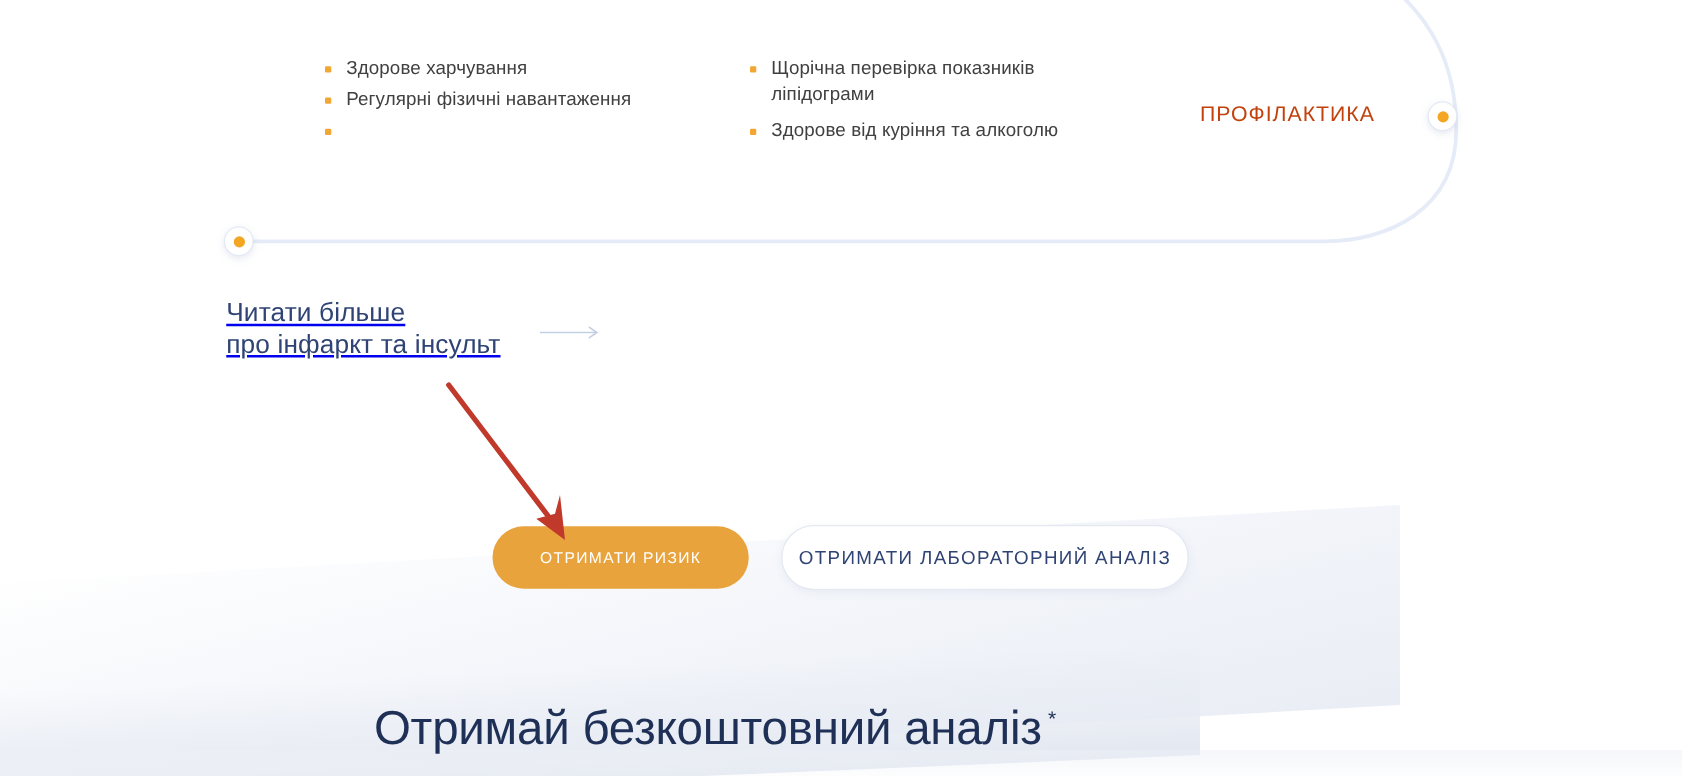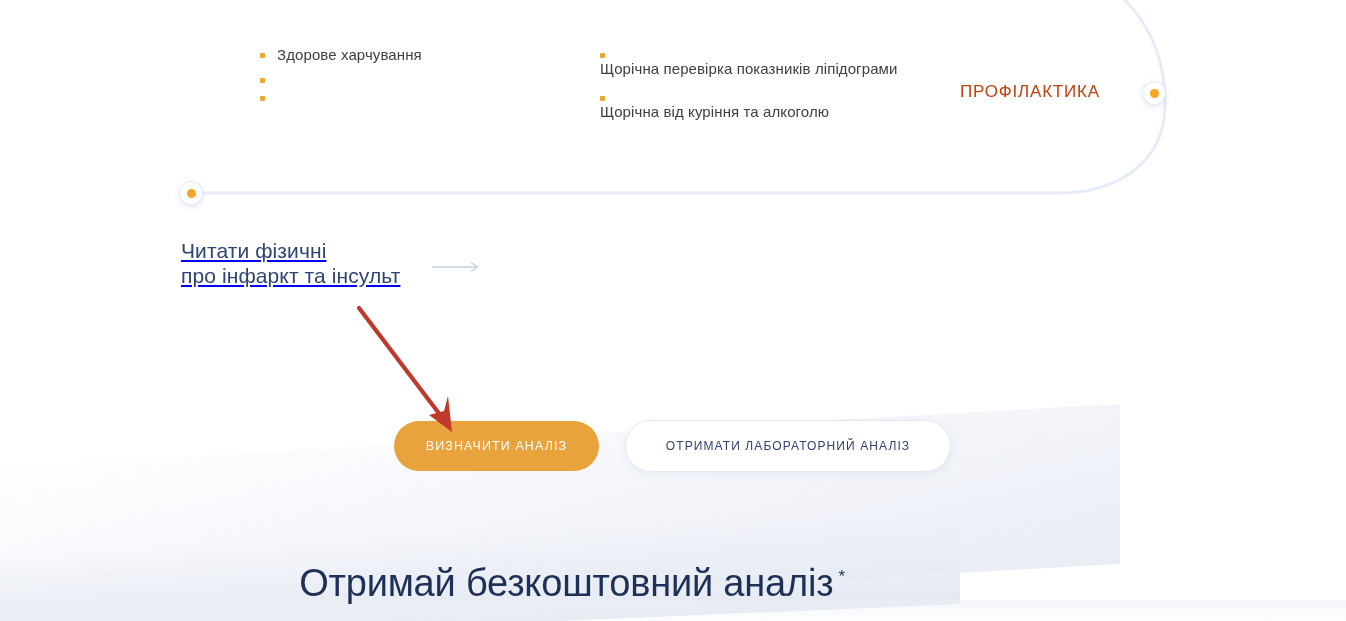--- a/index.html
+++ b/index.html
@@ -119,21 +119,21 @@
     margin-right: 12px;
     border-radius: 1px;
   }
   .bullet-item .bullet-text {
     font-size: 15px;
     line-height: 21px;
     color: #404040;
     font-weight: 400;
     letter-spacing: 0.1px;
   }
-  .bullet-col.col-2 .bullet-item { margin-bottom: 8px; flex-direction: column; }
+  .bullet-col.col-2 .bullet-item { margin-bottom: 8px; }
 
   
   #prevention-label {
     position: absolute;
     left: 960px;
     top: 82px;
     font-size: 17px;
     font-weight: 400;
     color: #c2410c;
     letter-spacing: 0.8px;
@@ -187,21 +187,21 @@
     font-weight: 400;
   }
   #btn-secondary {
     width: 326px;
     height: 52px;
     margin-left: 26px;
     border-radius: 26px;
     background: #ffffff;
     border: 1px solid #e4e9f1;
     color: #2f4374;
-    font-size: 12px;
+    font-size: 15px;
     font-weight: 400;
     box-shadow: 0 2px 8px rgba(150,165,195,0.13);
   }
 
   
   #bottom-heading {
     position: absolute;
     left: 0;
     top: 562px;
     width: 1144px;
@@ -247,54 +247,55 @@
 
   <div class="bullet-cols">
 
     <div class="bullet-col col-1">
       <div class="bullet-item">
         <span class="bullet-mark"></span>
         <span class="bullet-text">Здорове харчування</span>
       </div>
       <div class="bullet-item">
         <span class="bullet-mark"></span>
+        <span class="bullet-text">Регулярні фізичні навантаження</span>
       </div>
       <div class="bullet-item">
         <span class="bullet-mark"></span>
       </div>
     </div>
 
     <div class="bullet-col col-2">
       <div class="bullet-item">
         <span class="bullet-mark"></span>
         <span class="bullet-text">Щорічна перевірка показників ліпідограми</span>
       </div>
       <div class="bullet-item">
         <span class="bullet-mark"></span>
-        <span class="bullet-text">Щорічна від куріння та алкоголю</span>
+        <span class="bullet-text">Здорове від куріння та алкоголю</span>
       </div>
     </div>
 
   </div>
 
   <div id="prevention-label">ПРОФІЛАКТИКА</div>
 
   <a id="read-more-block" href="#">
-    <span id="read-more-text">Читати фізичні
+    <span id="read-more-text">Читати більше
 про інфаркт та інсульт</span>
     <span id="read-more-arrow">
       <svg width="50" height="12" viewBox="0 0 50 12">
         <line x1="0" y1="6" x2="45" y2="6" stroke="#c3cfe2" stroke-width="1.3"></line>
         <polyline points="39,1.5 45.5,6 39,10.5" fill="none" stroke="#c3cfe2" stroke-width="1.3"></polyline>
       </svg>
     </span>
   </a>
 
   <div class="actions-row">
-    <button id="btn-primary" class="btn">ВИЗНАЧИТИ АНАЛІЗ</button>
+    <button id="btn-primary" class="btn">ОТРИМАТИ РИЗИК</button>
     <button id="btn-secondary" class="btn">ОТРИМАТИ ЛАБОРАТОРНИЙ АНАЛІЗ</button>
   </div>
 
   <div id="bottom-heading">
     <span>Отримай безкоштовний аналіз</span><span class="asterisk">*</span>
   </div>
 
   <svg id="annotation-arrow" viewBox="0 0 1346 621" width="1346" height="621">
     <line x1="359" y1="308" x2="447" y2="424" stroke="#c0392b" stroke-width="4.2" stroke-linecap="round"></line>
     <polygon points="452,432 429,415 444,411 448,396" fill="#c0392b"></polygon>

